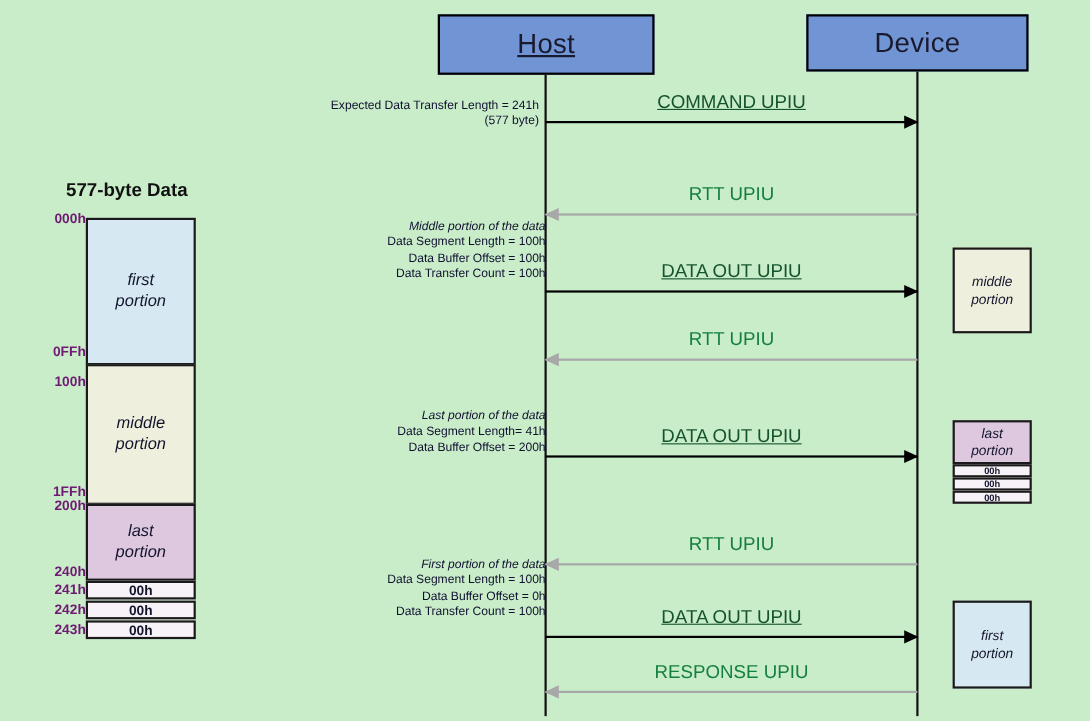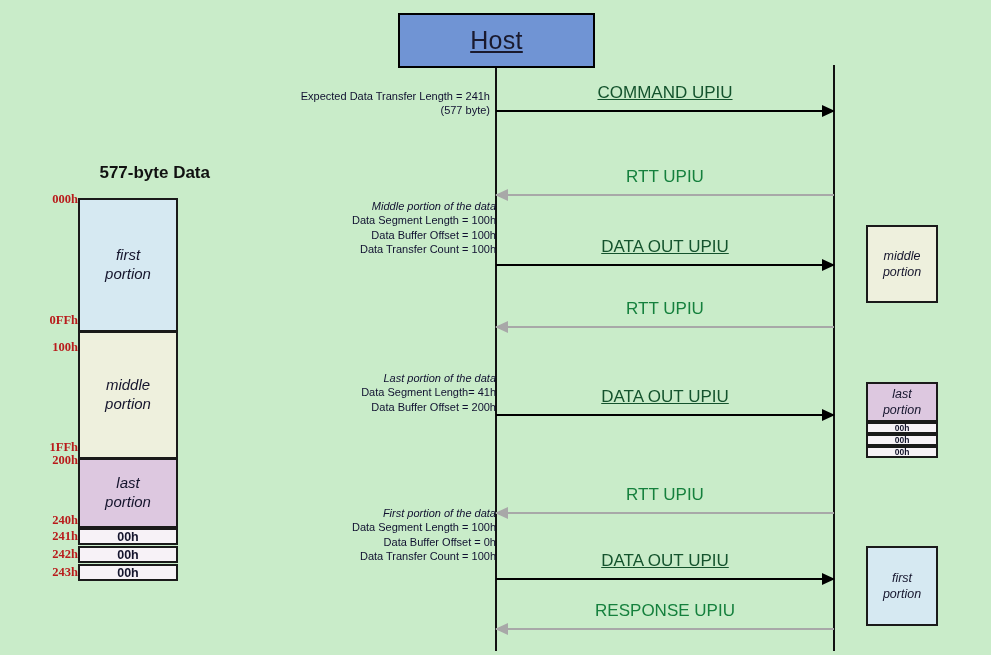--- a/index.html
+++ b/index.html
@@ -50,33 +50,33 @@
   .note{
     position:absolute;text-align:right;
     font-size:11px;color:#101030;line-height:1.30;
     white-space:nowrap;
   }
   .note .em{font-style:italic;font-weight:normal;}
 
   
   #buffer-title{
     position:absolute;left:60px;top:163px;width:150px;
-    text-align:right;font-size:17px;font-weight:bold;color:#111;
+    text-align:left;font-size:17px;font-weight:bold;color:#111;
   }
   .seg{
     position:absolute;left:78px;width:100px;
     border:2px solid #1a1a1a;box-sizing:border-box;
     display:flex;flex-direction:column;
     align-items:center;justify-content:center;
     font-size:15px;font-style:italic;color:#14142c;line-height:1.25;
   }
   .addr{
     position:absolute;left:34px;width:44px;
     text-align:right;font-size:12.5px;font-weight:bold;
-    color:#b91c1c;font-style:normal;font-family:Liberation Serif, serif;
+    color:#701a75;font-style:normal;
   }
   .pad{
     position:absolute;left:78px;width:100px;height:17px;
     border:2px solid #1a1a1a;box-sizing:border-box;
     background:#f7f2f7;
     display:flex;align-items:center;justify-content:center;
     font-size:12.5px;font-weight:bold;color:#14142c;
   }
 
   
@@ -95,20 +95,23 @@
     font-size:8.5px;font-weight:bold;color:#14142c;
   }
 </style>
 </head>
 <body>
 
 <div class="stage">
 
   <div class="actor" id="actor-host">
     <span>Host</span>
+  </div>
+  <div class="actor" id="actor-device">
+    <span>Device</span>
   </div>
 
   <div class="lifeline" id="lifeline-host"></div>
   <div class="lifeline" id="lifeline-device"></div>
 
   <div class="note" id="note-command" style="left:150px;top:89px;width:340px;">
     <div>Expected Data Transfer Length = 241h</div>
     <div>(577 byte)</div>
   </div>
 

